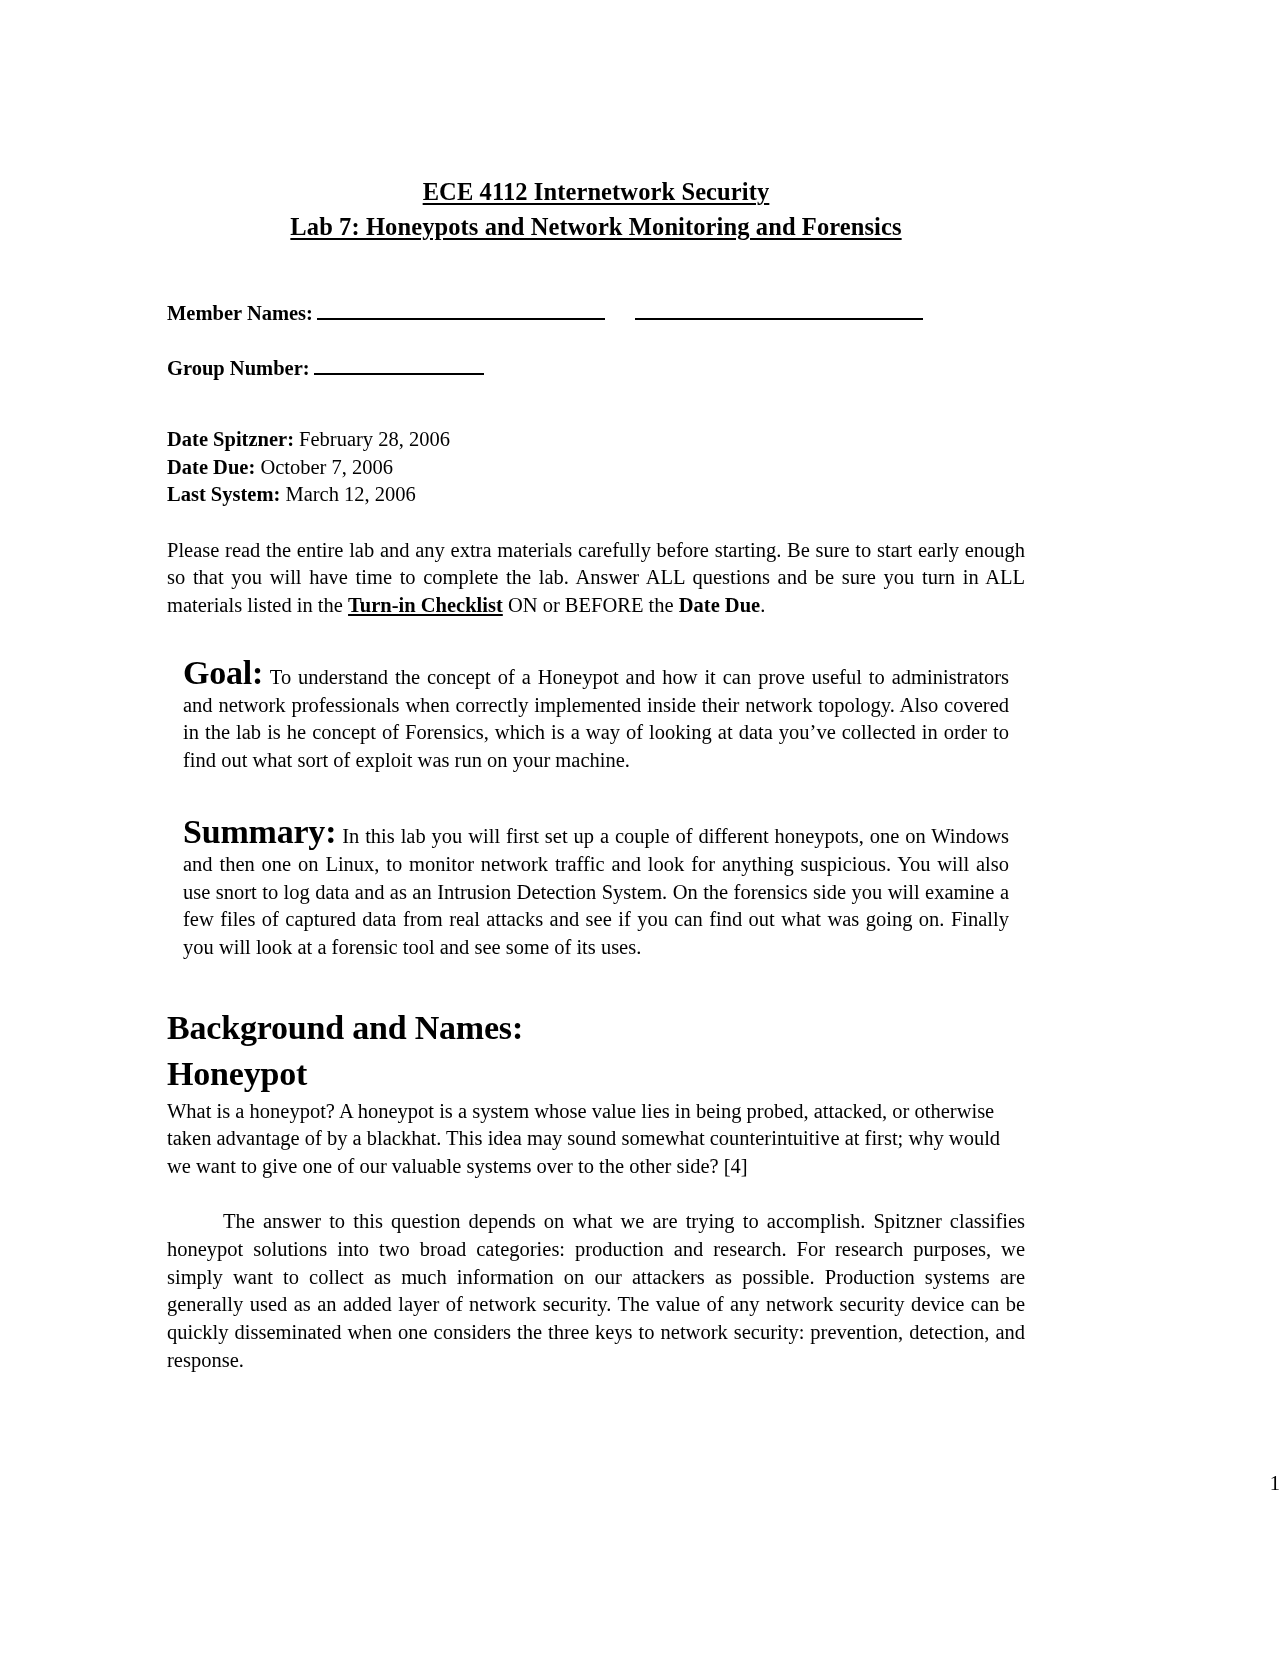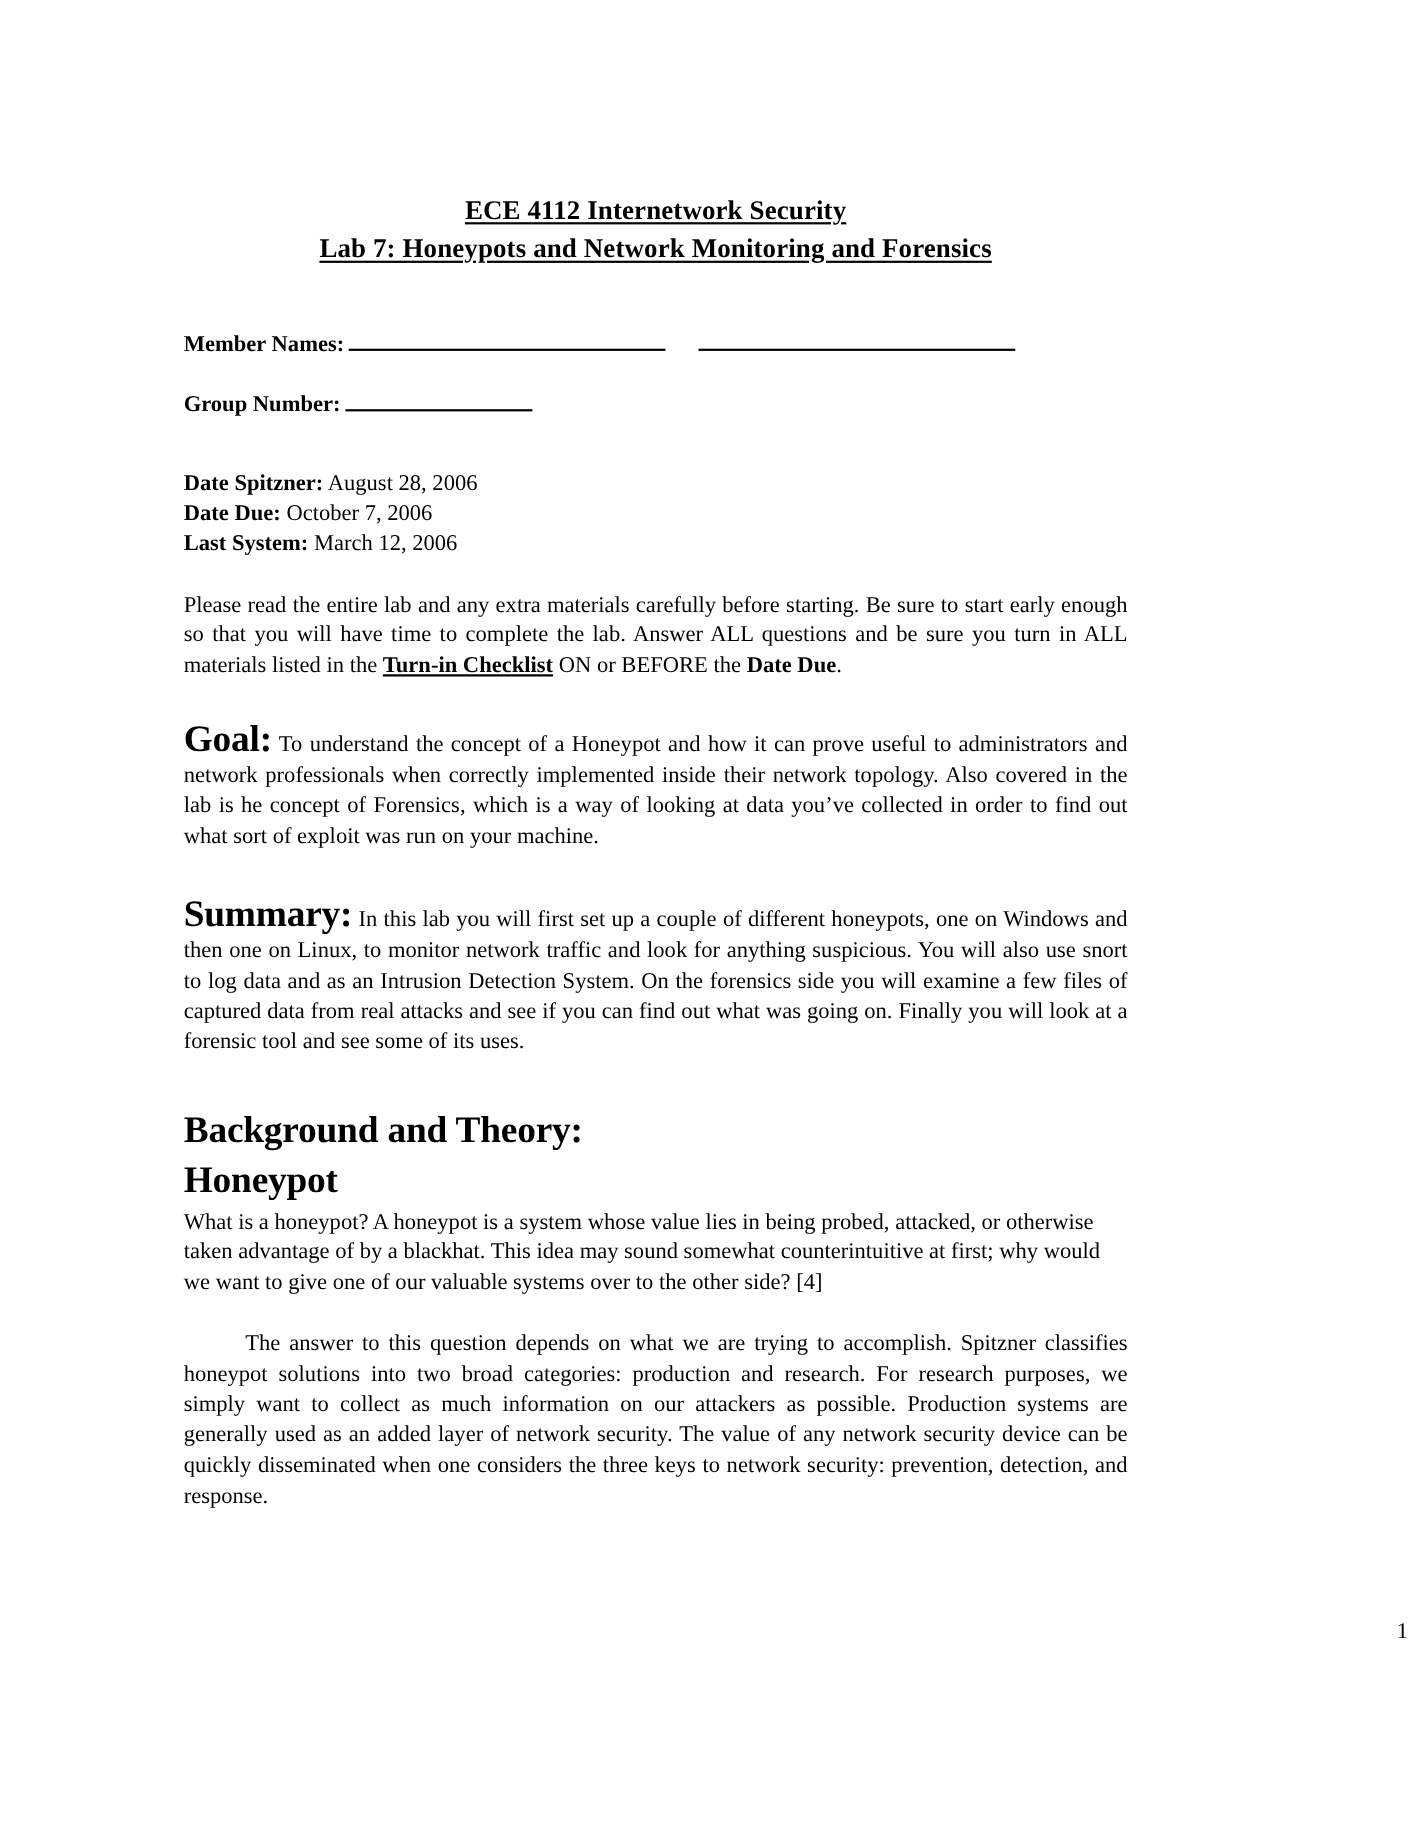--- a/index.html
+++ b/index.html
@@ -87,21 +87,21 @@
   }
   .para-intro { margin-top: 28px; }
   .u-bold { font-weight: bold; text-decoration: underline; text-underline-offset: 2px; font-family: Liberation Serif, serif; }
   .b { font-weight: bold; }
 
   
   .section-para {
     font-size: 20.5px;
     line-height: 27.8px;
     text-align: justify;
-    margin: 0;
+    margin: 16px;
   }
   .goal-block { margin-top: 38px; }
   .summary-block { margin-top: 42px; }
   .inline-head {
     font-size: 34px;
     font-weight: bold;
     line-height: 30px;
     letter-spacing: -0.2px;
   }
 
@@ -156,32 +156,32 @@
     <div class="field-block">
       <p class="field-line">
         <span class="field-label">Member Names:</span><span class="blank blank-member"></span><span class="blank-gap"></span><span class="blank blank-member"></span>
       </p>
       <p class="field-line">
         <span class="field-label">Group Number:</span><span class="blank blank-group"></span>
       </p>
     </div>
 
     <div class="dates">
-      <p class="date-line"><b>Date Spitzner:</b><span> August 28, 2006</span></p>
+      <p class="date-line"><b>Date Spitzner:</b><span> February 28, 2006</span></p>
       <p class="date-line"><b>Date Due:</b><span> October 7, 2006</span></p>
       <p class="date-line"><b>Last System:</b><span> March 12, 2006</span></p>
     </div>
 
     <p class="para para-intro"><span>Please read the entire lab and any extra materials carefully before starting.  Be sure to start early enough so that you will have time to complete the lab.  Answer ALL questions and be sure you turn in ALL materials listed in the </span><span class="u-bold">Turn-in Checklist</span><span> ON or BEFORE the </span><span class="b">Date Due</span><span>.</span></p>
 
     <p class="section-para goal-block"><span class="inline-head">Goal:</span><span> To understand the concept of a Honeypot and how it can prove useful to administrators and network professionals when correctly implemented inside their network topology. Also covered in the lab is he concept of Forensics, which is a way of looking at data you’ve collected in order to find out what sort of exploit was run on your machine.</span></p>
 
     <p class="section-para summary-block"><span class="inline-head">Summary:</span><span>  In this lab you will first set up a couple of different honeypots, one on Windows and then one on Linux, to monitor network traffic and look for anything suspicious.  You will also use snort to log data and as an Intrusion Detection System.  On the forensics side you will examine a few files of captured data from real attacks and see if you can find out what was going on.  Finally you will look at a forensic tool and see some of its uses.</span></p>
 
-    <h1 class="h-big h-background">Background and Theory:</h1>
+    <h1 class="h-big h-background">Background and Names:</h1>
     <h2 class="h-big h-honeypot">Honeypot</h2>
 
     <p class="para-left">What is a honeypot? A honeypot is a system whose value lies in being probed, attacked, or otherwise taken advantage of by a blackhat.  This idea may sound somewhat counterintuitive at first; why would we want to give one of our valuable systems over to the other side?  [4]</p>
 
     <p class="para para-indent">The answer to this question depends on what we are trying to accomplish. Spitzner classifies honeypot solutions into two broad categories: production and research. For research purposes, we simply want to collect as much information on our attackers as possible.  Production systems are generally used as an added layer of network security. The value of any network security device can be quickly disseminated when one considers the three keys to network security: prevention, detection, and response.</p>
 
   </div>
 
   <div class="page-number">1</div>
 </div>

